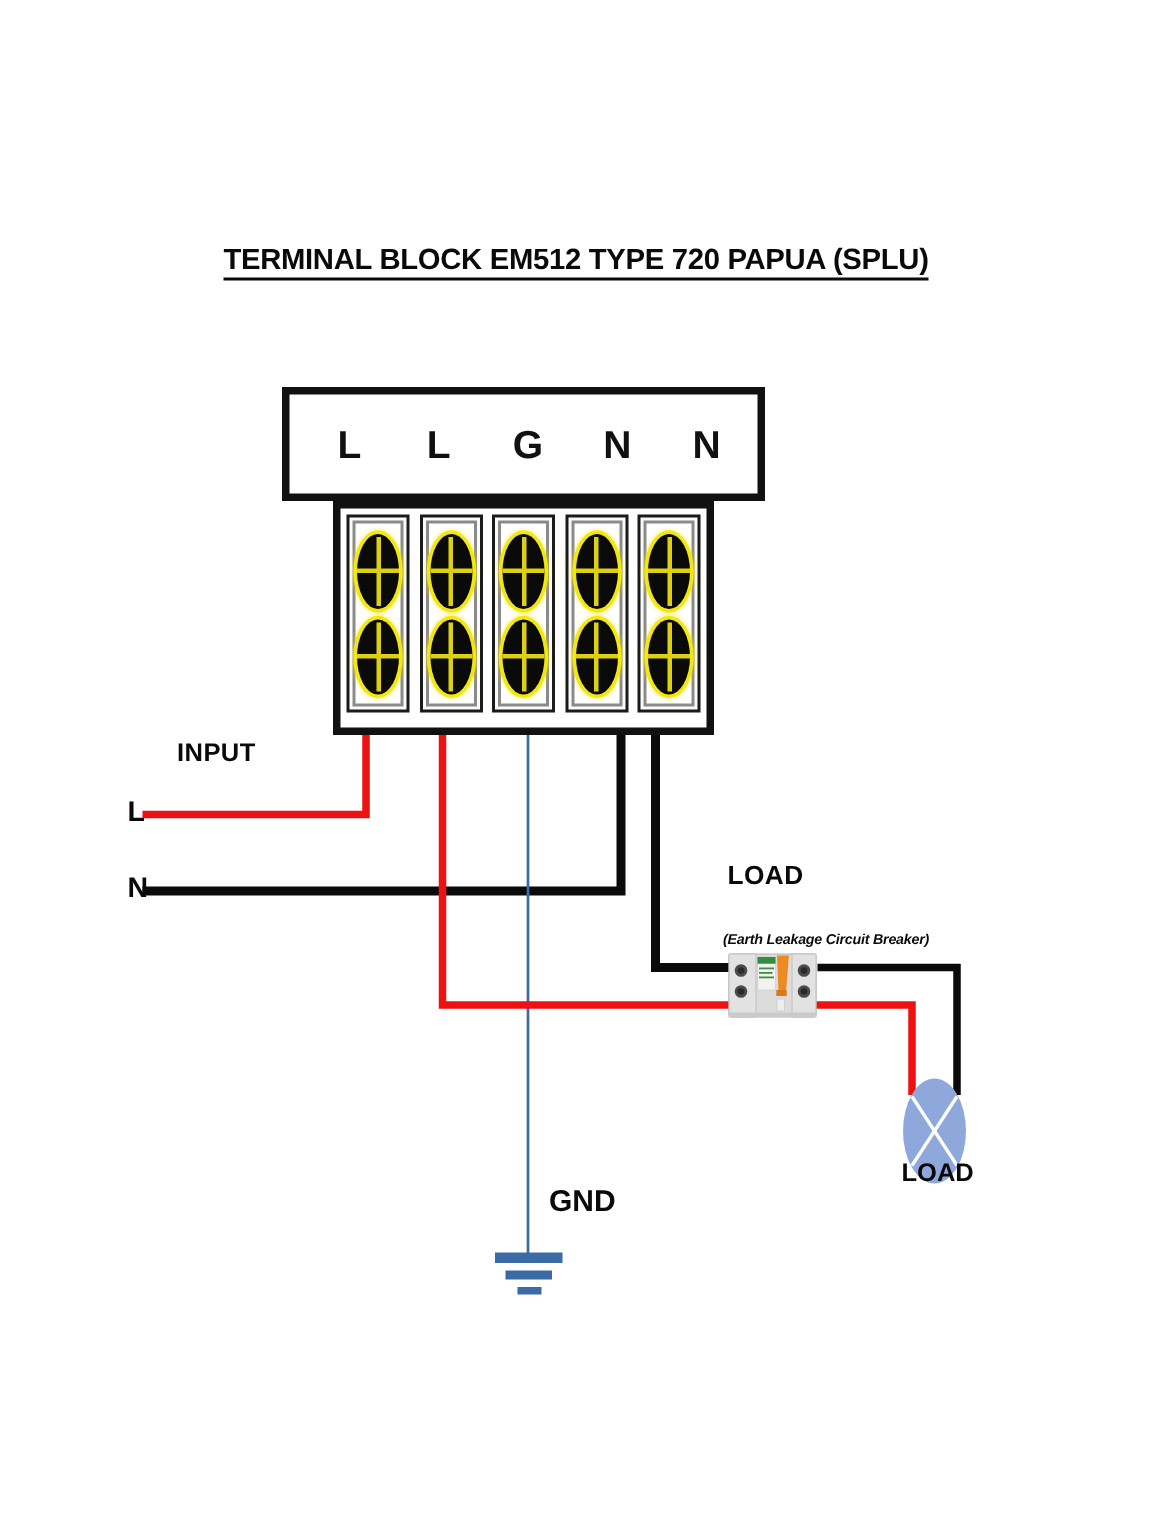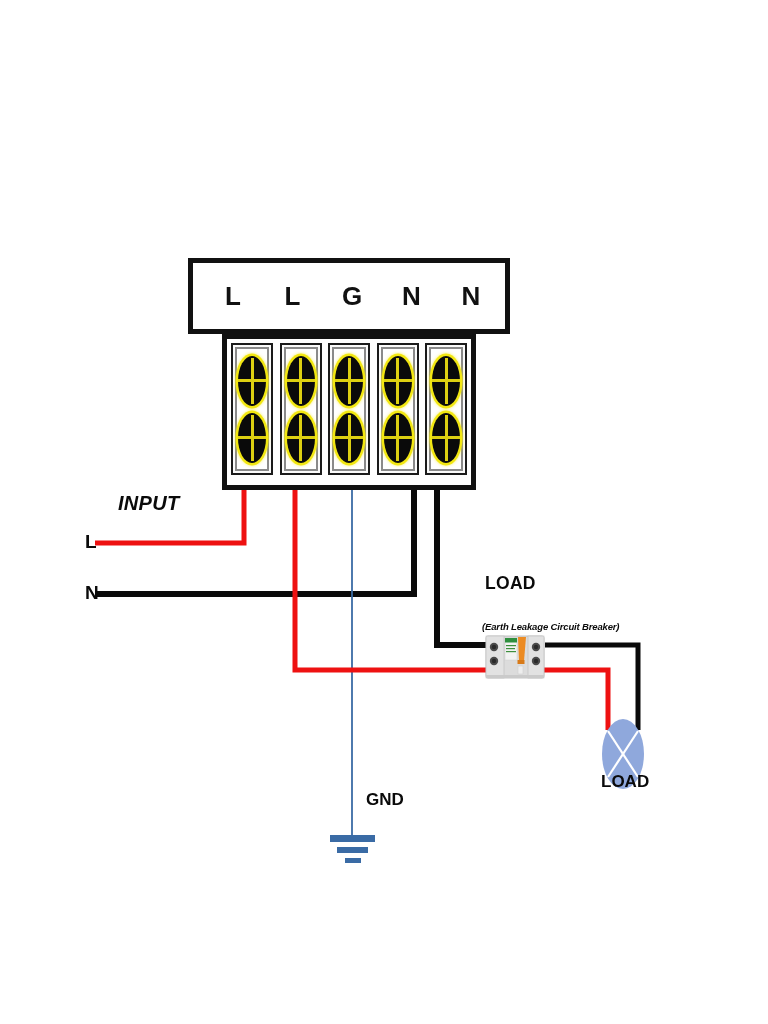--- a/index.html
+++ b/index.html
@@ -154,33 +154,33 @@
 
   
   .lbl {
     position: absolute;
     font-family: "Liberation Sans", sans-serif;
     font-weight: bold;
     color: #0a0a0a;
     white-space: nowrap;
     z-index: 8;
   }
-  .lbl-input  { left: 118px; top: 492px;  font-size: 20px; letter-spacing: 0.3px; font-style: italic; }
+  .lbl-input  { left: 118px; top: 492px;  font-size: 17px; letter-spacing: 0.3px; }
   .lbl-l      { left: 85px;  top: 531px;  font-size: 19px; }
   .lbl-n      { left: 85px;  top: 582px;  font-size: 19px; }
   .lbl-elcb   { left: 485px; top: 573px;  font-size: 17.5px; letter-spacing: 0.3px; }
   .lbl-elcb-sub {
     left: 482px; top: 604px;
     font-size: 9.5px;
     font-style: italic;
     font-weight: bold;
     letter-spacing: -0.15px;
     margin-top: 17px;
   }
-  .lbl-gnd    { left: 366px; top: 790px;  font-size: 17px; }
+  .lbl-gnd    { left: 366px; top: 790px;  font-size: 20px; }
   .lbl-load   { left: 601px; top: 772px;  font-size: 17px; }
 
   
   .elcb-device {
     position: absolute;
     left: 484px;
     top: 634px;
     width: 62px;
     height: 46px;
     z-index: 9;
@@ -194,20 +194,23 @@
     width: 44px;
     height: 72px;
     z-index: 7;
   }
 </style>
 </head>
 <body>
 
 <div id="diagram-root">
 
+  <div class="title">
+    <span class="titletext">TERMINAL BLOCK EM512 TYPE 720 PAPUA (SPLU)</span>
+  </div>
 
   <svg id="wire-layer" viewBox="0 0 768 1024" xmlns="http://www.w3.org/2000/svg">
 
     <path d="M 95 543 L 244 543 L 244 490" fill="none" stroke="#ee1111" stroke-width="5"></path>
 
     <path d="M 95 594 L 414 594 L 414 490" fill="none" stroke="#0a0a0a" stroke-width="6"></path>
 
     <path d="M 352 455 L 352 836" fill="none" stroke="#3a6ba5" stroke-width="1.8"></path>
 
     <path d="M 295 455 L 295 670 L 500 670" fill="none" stroke="#ee1111" stroke-width="5"></path>

